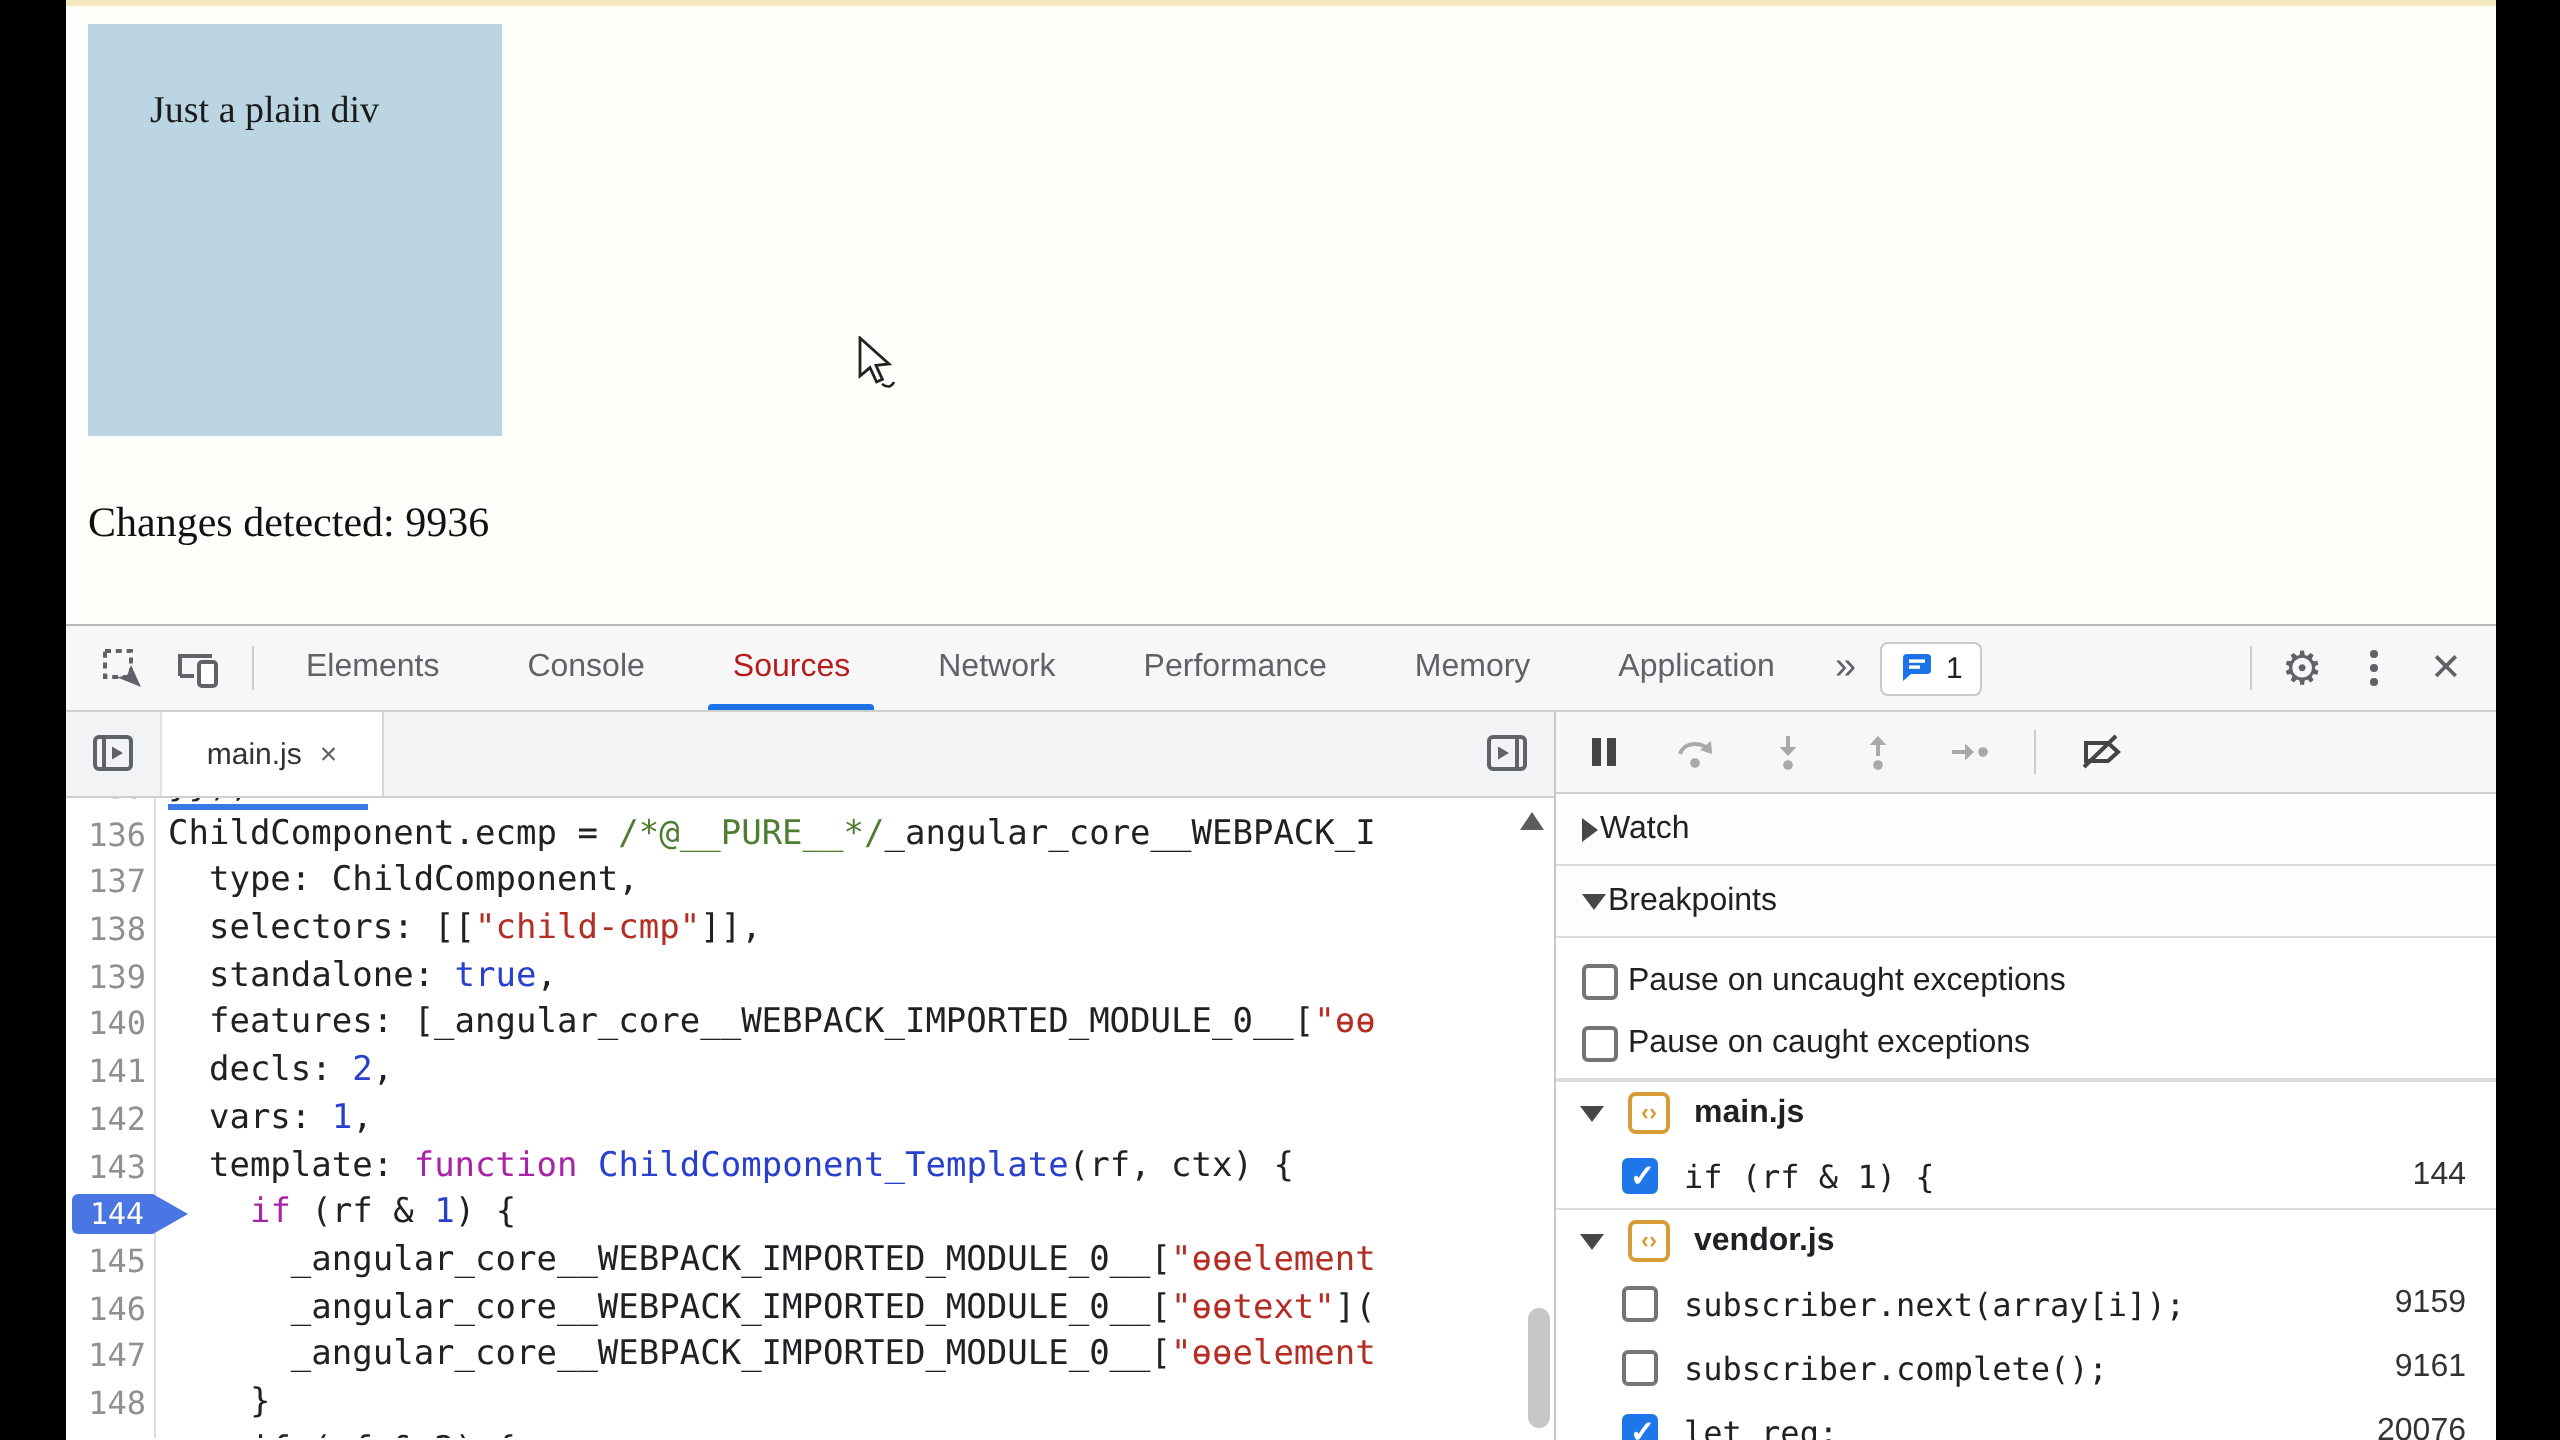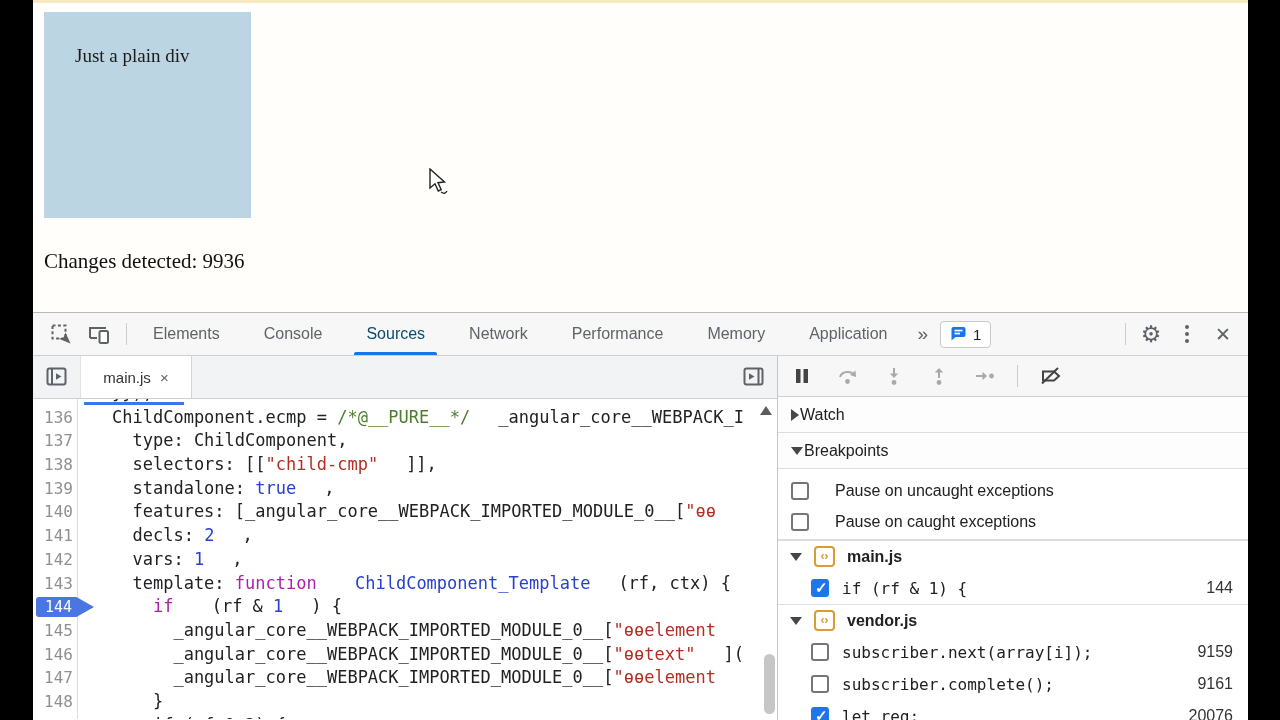--- a/index.html
+++ b/index.html
@@ -22,21 +22,21 @@
   .devtools { position:absolute; left:0; top:312px; width:1215px; height:408px; background:#fff;
               border-top:1px solid #b9b9b9; color:#202124; }
 
   .main-toolbar { position:relative; height:43px; background:#f7f7f8; border-bottom:1px solid #cfcfcf;
                   display:flex; align-items:stretch; padding-left:13px; }
   .tb-icon { width:30px; display:flex; align-items:center; justify-content:center; align-self:center;
              height:30px; margin-right:8px; cursor:default; }
   .tb-sep { width:1px; height:22px; background:#ccc; align-self:center; margin:0 4px; }
   .dt-tabs { display:flex; align-items:stretch; }
   .dt-tab { display:flex; align-items:center; padding:0 22px; font-size:16px; color:#5f6368; position:relative; }
-  .dt-tab.active { color:#0c4a6e; }
+  .dt-tab.active { color:#b91c1c; }
   .dt-tab.active::after { content:""; position:absolute; left:10px; right:10px; bottom:0; height:3px;
                           background:#1a73e8; border-radius:2px 2px 0 0; }
   .more-tabs { display:flex; align-items:center; font-size:19px; color:#5f6368; padding:0 8px; letter-spacing:-2px; }
   .issues-box { display:flex; align-items:center; gap:6px; align-self:center; border:1px solid #c9c9c9;
                 border-radius:4px; padding:4px 9px; margin:0 6px; background:#fff; }
   .issues-count { font-size:15px; color:#202124; }
   .right-controls { display:flex; align-items:center; margin-left:auto; padding-right:10px; gap:6px; }
   .gear { font-size:23px; color:#5f6368; width:30px; text-align:center; }
   .kebab { width:30px; display:flex; flex-direction:column; align-items:center; gap:3px; }
   .kebab i { width:4px; height:4px; border-radius:50%; background:#5f6368; }
@@ -57,21 +57,21 @@
   .file-tab .name { font-size:15px; color:#333; }
   .file-tab .x { font-size:15px; color:#5f6368; }
 
   .code-area { position:relative; height:320px; overflow:hidden; background:#fff; }
   .code-lines { position:relative; margin-top:-17px; }
   .code-row { display:flex; height:23.7px; line-height:23.7px; position:relative;
               font-family:"DejaVu Sans Mono", monospace; font-size:17px; white-space:pre; }
   .gutter-cell { width:45px; flex:0 0 45px; border-right:1px solid #ddd; color:#909090;
                  text-align:right; padding-right:4px; position:relative; font-size:16px; }
   .code-cell { padding-left:6px; position:relative; overflow:hidden; flex:1; color:#202124; }
-  .t-d { color:#202124;margin-left:28px; } .t-c { color:#4e7d31; } .t-s { color:#b42e24; }
+  .t-d { color:#202124; } .t-c { color:#4e7d31; } .t-s { color:#b42e24; }
   .t-k { color:#aa23a7; } .t-n { color:#2940cf; } .t-f { color:#2940cf; }
   .bp-flag { position:absolute; left:3px; top:1.5px; width:58px; height:20.5px; background:#4a76e3;
              clip-path:polygon(0 0, 40px 0, 58px 50%, 40px 100%, 0 100%);
              border-radius:3px; color:#fff; text-align:left; padding-left:9px;
              line-height:20.5px; font-size:15px; }
   .blue-ul { position:absolute; left:6px; bottom:1px; width:100px; height:3px; background:#3b78e7; }
   .sb-up { position:absolute; right:5px; top:7px; width:0; height:0;
            border-left:6px solid transparent; border-right:6px solid transparent;
            border-bottom:9px solid #5c5c5c; }
   .sb-thumb { position:absolute; right:2px; top:255px; width:11px; height:60px; background:#c6c6c6; border-radius:6px; }
@@ -81,21 +81,21 @@
                    display:flex; align-items:center; padding-left:14px; gap:25px; }
   .dbg-sep { width:1px; height:22px; background:#ccc; margin:0 -4px; }
   .sect-row { height:36px; display:flex; align-items:center; padding-left:13px; gap:1px;
               border-bottom:1px solid #ddd; font-size:16px; color:#202124; background:#fdfdfd; }
   .tri-r { width:0; height:0; border-top:6px solid transparent; border-bottom:6px solid transparent;
            border-left:8px solid #474747; }
   .tri-d { width:0; height:0; border-left:6px solid transparent; border-right:6px solid transparent;
            border-top:8px solid #474747; }
   .bp-panel { position:relative; }
   .exceptions { padding-top:6px; border-bottom:1px solid #ddd; padding-bottom:2px; }
-  .cb-row { height:31px; display:flex; align-items:center; padding-left:13px; gap:26px;
+  .cb-row { height:31px; display:flex; align-items:center; padding-left:13px; gap:5px;
             font-size:16px; color:#202124; }
   .cb { width:18px; height:18px; border:2px solid #757575; border-radius:3px; background:#fff;
         flex:0 0 18px; position:relative; }
   .cb.checked { background:#1f76e8; border-color:#1f76e8; }
   .cb.checked::after { content:"✓"; position:absolute; left:2px; top:-2px; color:#fff; font-size:15px; font-weight:bold; }
   .bp-group-header { height:32px; display:flex; align-items:center; padding-left:12px; gap:12px; }
   .bp-group-header .fname { font-weight:bold; font-size:16px; color:#202124; }
   .file-ico { width:21px; height:21px; border:2px solid #d89b35; border-radius:4px; color:#d89b35;
               font-size:12px; font-weight:bold; text-align:center; line-height:17px; flex:0 0 21px; }
   .bp-item { height:32px; display:flex; align-items:center; padding-left:33px; padding-right:15px; gap:13px; }

